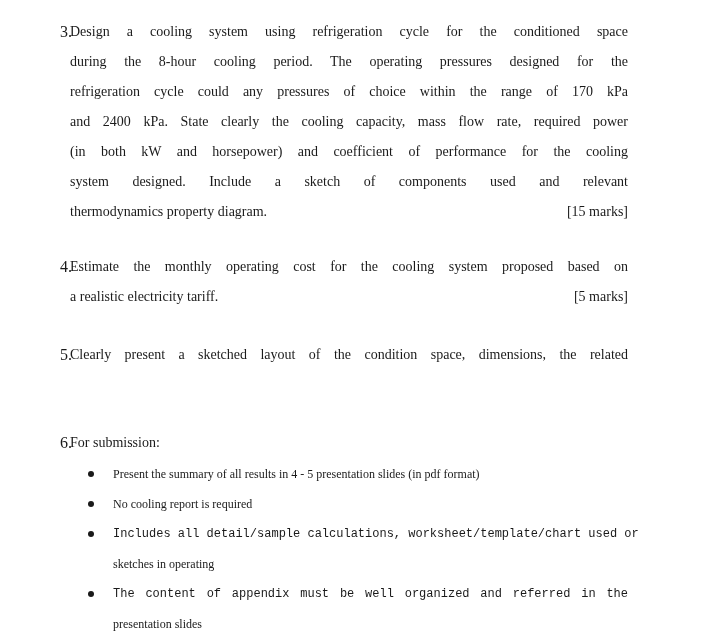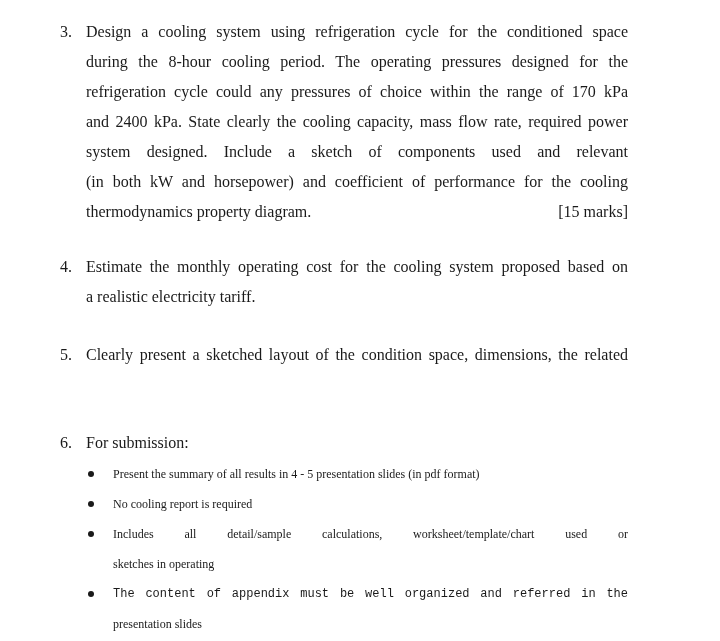--- a/index.html
+++ b/index.html
@@ -1,55 +1,56 @@
 <!DOCTYPE html>
 <html><head>
 <meta charset="utf-8">
 <style>
   html, body { margin: 0; padding: 0; background: #ffffff; }
   body { width: 720px; height: 641px; overflow: hidden; position: relative;
          font-family: "Liberation Serif", "DejaVu Serif", serif; color: #1a1a1a; }
   .q { position: absolute; left: 60px; width: 568px; }
   .num { position: absolute; left: 0; top: 0; font-size: 16px; line-height: 30px; }
-  .body { margin-left: 26px; font-size: 16px; line-height: 30px; text-align: justify; text-align-last: left; }
+  .body { margin-left: 10px; font-size: 14px; line-height: 30px; text-align: justify; text-align-last: left; }
   .line { display: block; text-align: justify; text-align-last: justify; white-space: nowrap; }
   .line.last { text-align-last: left; }
   .marksline { display: flex; justify-content: space-between; gap: 34px; }
   .marks { font-weight: normal; }
   .bullets { position: absolute; left: 86px; width: 542px; }
   .bullet { position: relative; padding-left: 27px; font-size: 12px; line-height: 30px; }
   .bullet .dot { position: absolute; left: 2px; top: 12px; width: 6px; height: 6px; border-radius: 50%; background: #1a1a1a; }
   .just { text-align: justify; text-align-last: justify; display: block; }
   .lastl { display: block; text-align: left; }
 </style>
 </head>
 <body>
 
 <div class="q" style="top:17px;">
   <span class="num">3.</span>
   <div class="body">
     <span class="line">Design a cooling system using refrigeration cycle for the conditioned space</span>
     <span class="line">during the 8-hour cooling period. The operating pressures designed for the</span>
     <span class="line">refrigeration cycle could any pressures of choice within the range of 170 kPa</span>
     <span class="line">and 2400 kPa. State clearly the cooling capacity, mass flow rate, required power</span>
+    <span class="line">(in both kW and horsepower) and coefficient of performance for the cooling</span>
     <span class="line">system designed. Include a sketch of components used and relevant</span>
-    <span class="line">(in both kW and horsepower) and coefficient of performance for the cooling</span>
     <div class="marksline">
       <span>thermodynamics property diagram.</span>
       <span class="marks">[15 marks]</span>
     </div>
   </div>
 </div>
 
 <div class="q" style="top:252px;">
   <span class="num">4.</span>
   <div class="body">
     <span class="line">Estimate the monthly operating cost for the cooling system proposed based on</span>
     <div class="marksline">
       <span>a realistic electricity tariff.</span>
+      <span class="marks">[5 marks]</span>
     </div>
   </div>
 </div>
 
 <div class="q" style="top:340px;">
   <span class="num">5.</span>
   <div class="body">
     <span class="line">Clearly present a sketched layout of the condition space, dimensions, the related</span>
   </div>
 </div>
@@ -65,21 +66,21 @@
   <div class="bullet">
     <span class="dot"></span>
     <span class="lastl" style="white-space:nowrap;">Present the summary of all results in 4 - 5 presentation slides (in pdf format)</span>
   </div>
   <div class="bullet">
     <span class="dot"></span>
     <span class="lastl">No cooling report is required</span>
   </div>
   <div class="bullet">
     <span class="dot"></span>
-    <span class="just" style="white-space:nowrap;">Includes all detail/sample calculations, worksheet/template/chart used or</span>
+    <span class="just" style="white-space:nowrap;font-family:Liberation Mono, monospace;">Includes all detail/sample calculations, worksheet/template/chart used or</span>
     <span class="lastl">sketches in operating</span>
   </div>
   <div class="bullet">
     <span class="dot"></span>
     <span class="just" style="white-space:nowrap;font-family:Liberation Mono, monospace;">The content of appendix must be well organized and referred in the</span>
     <span class="lastl">presentation slides</span>
   </div>
 </div>
 
 </body></html>

